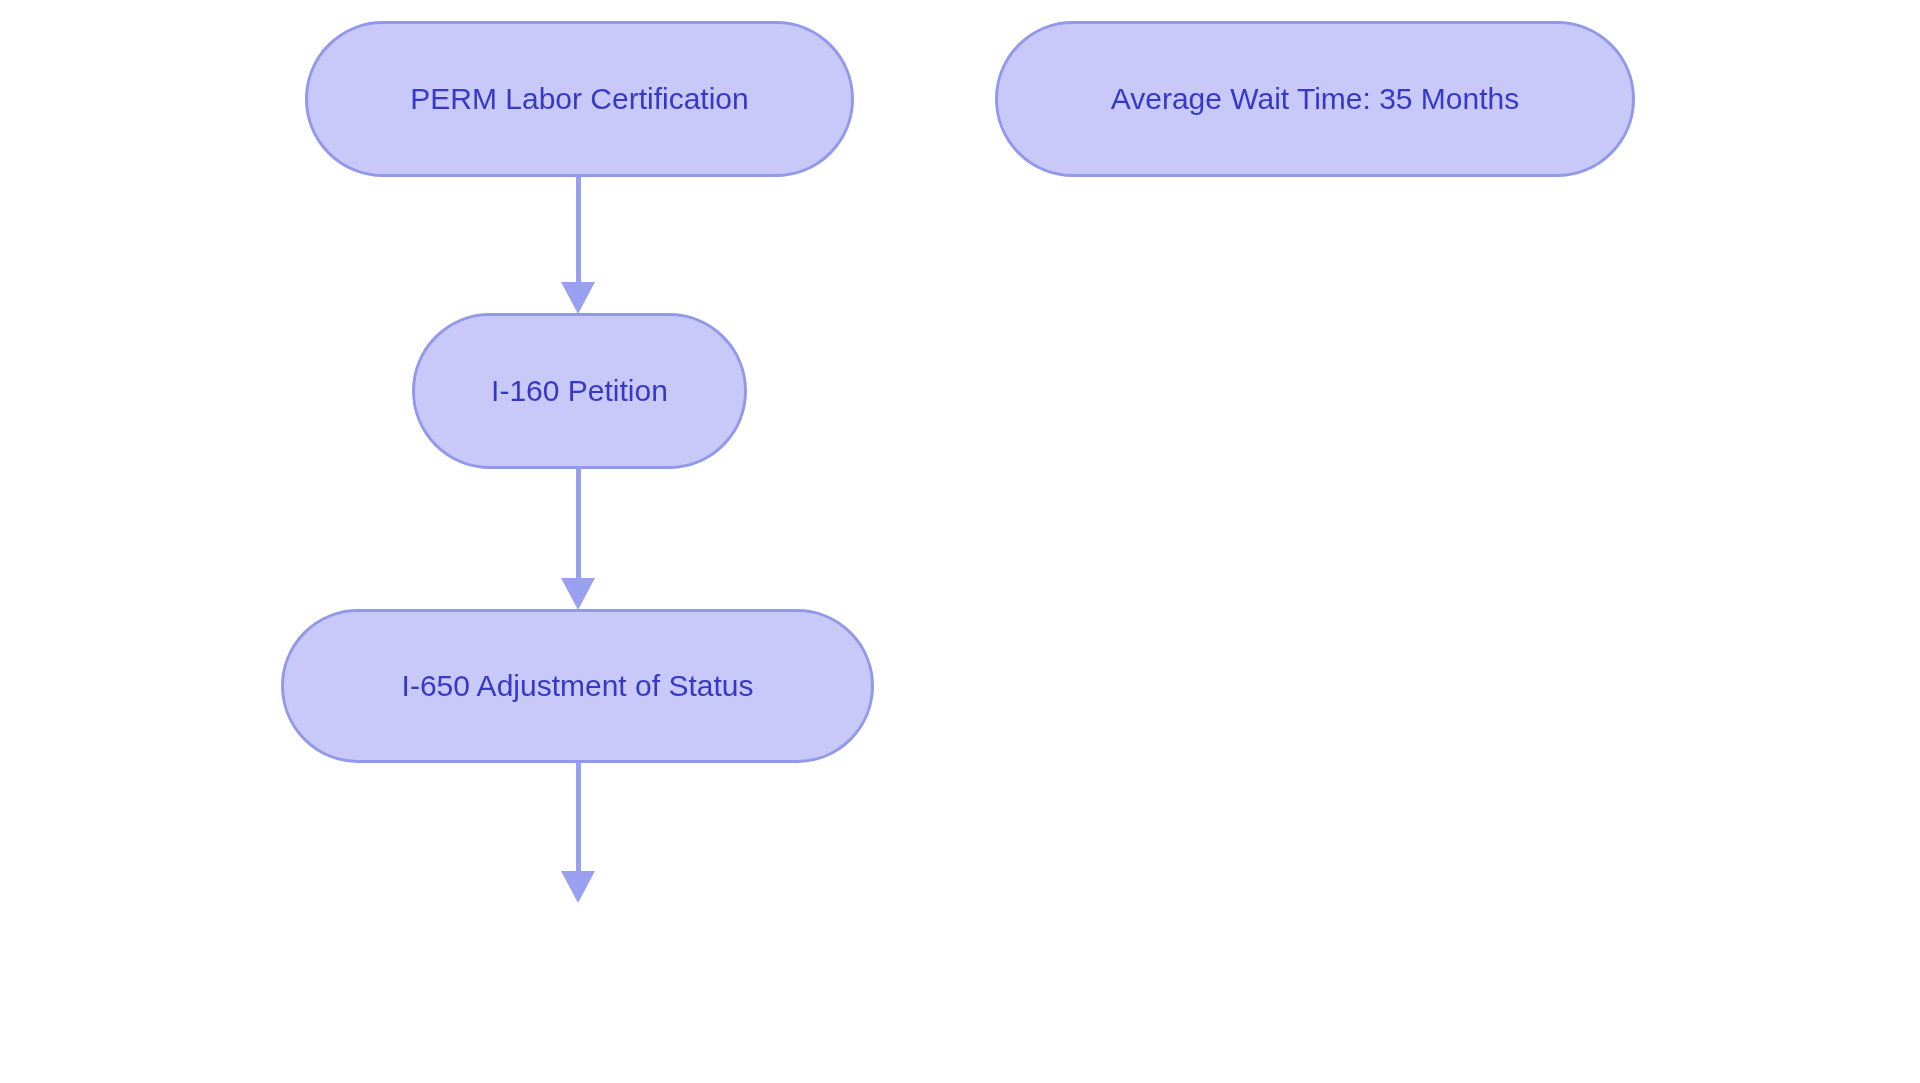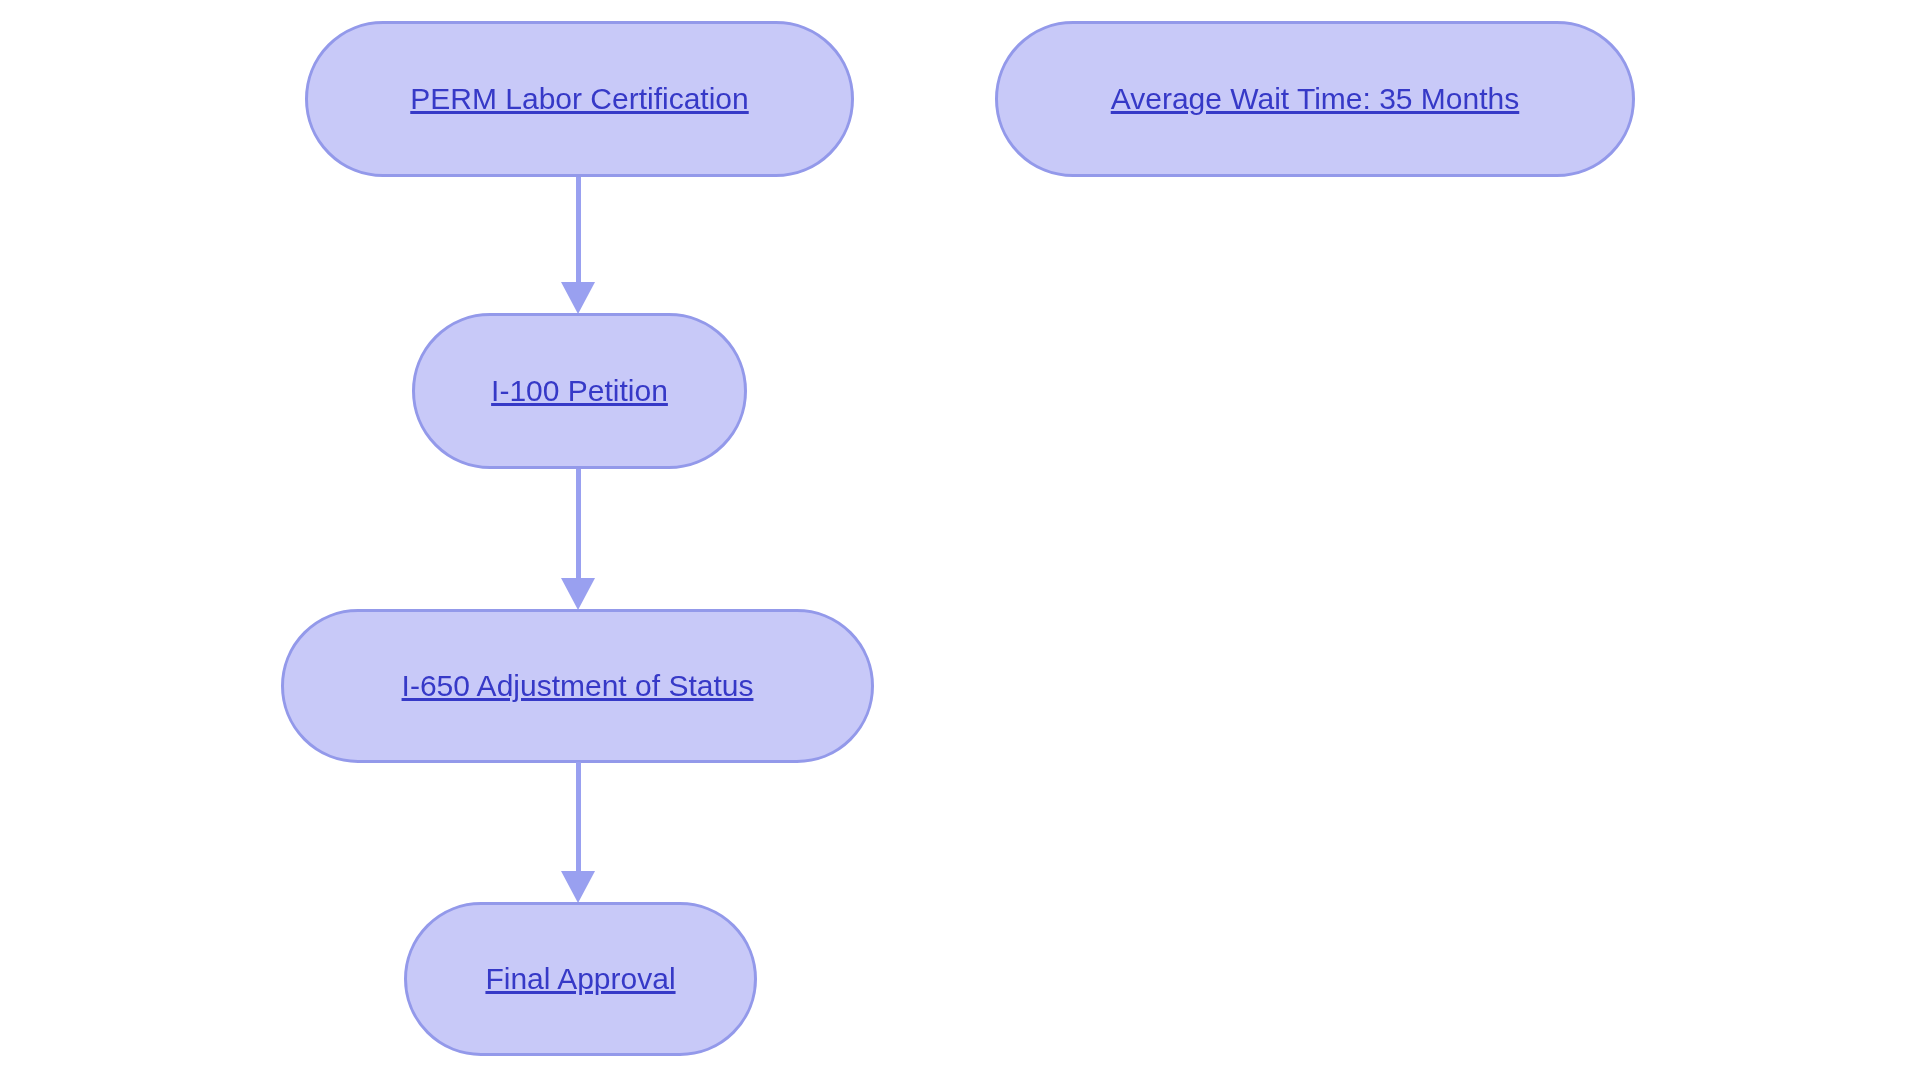--- a/index.html
+++ b/index.html
@@ -30,21 +30,20 @@
     display: flex;
     align-items: center;
     justify-content: center;
   }
   .node-label {
     color: var(--color-node-text);
     font-size: 30px;
     line-height: 1.2;
     white-space: nowrap;
     text-align: center;
-    text-decoration: underline;
   }
   #node-perm  { left: 305px; top: 21px;  width: 549px; height: 156px; }
   #node-wait  { left: 995px; top: 21px;  width: 640px; height: 156px; }
   #node-i140  { left: 412px; top: 313px; width: 335px; height: 156px; }
   #node-i485  { left: 281px; top: 609px; width: 593px; height: 154px; }
   #node-final { left: 404px; top: 902px; width: 353px; height: 154px; }
 
   .arrow {
     position: absolute;
     width: 36px;
@@ -85,34 +84,31 @@
   <div class="node" id="node-wait">
     <span class="node-label">Average Wait Time: 35 Months</span>
   </div>
 
   <div class="arrow" id="arrow-1">
     <div class="arrow-line"></div>
     <div class="arrow-head"></div>
   </div>
 
   <div class="node" id="node-i140">
-    <span class="node-label">I-100 Petition</span>
+    <span class="node-label">I-160 Petition</span>
   </div>
 
   <div class="arrow" id="arrow-2">
     <div class="arrow-line"></div>
     <div class="arrow-head"></div>
   </div>
 
   <div class="node" id="node-i485">
     <span class="node-label">I-650 Adjustment of Status</span>
   </div>
 
   <div class="arrow" id="arrow-3">
     <div class="arrow-line"></div>
     <div class="arrow-head"></div>
   </div>
 
-  <div class="node" id="node-final">
-    <span class="node-label">Final Approval</span>
-  </div>
 
 </div>
 
 </body></html>

